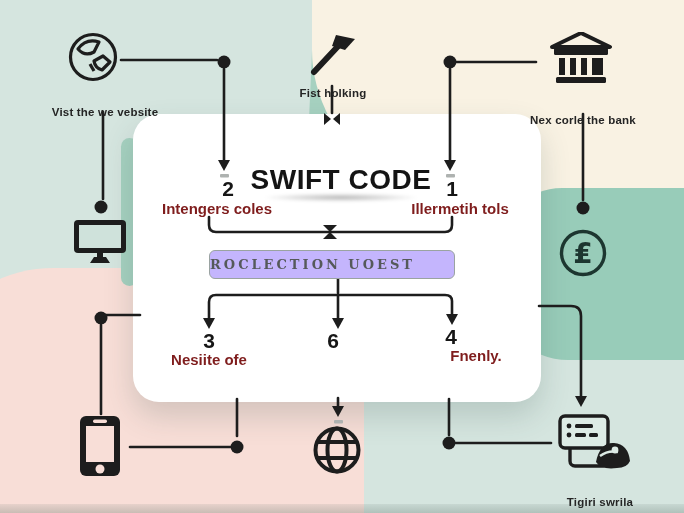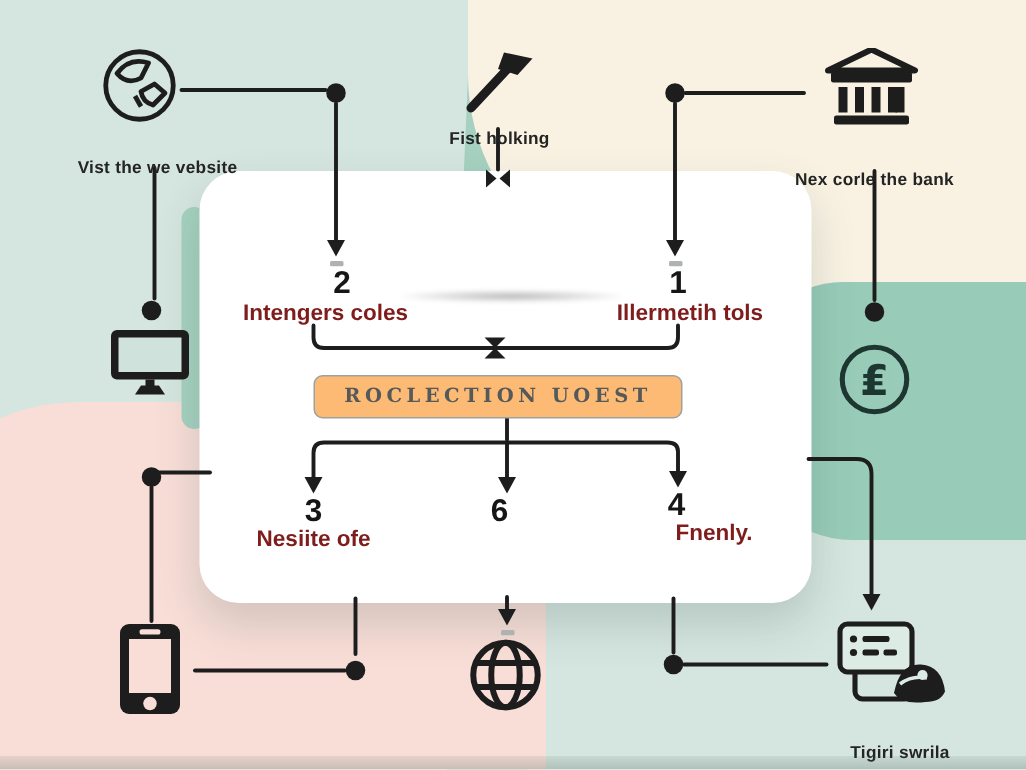--- a/index.html
+++ b/index.html
@@ -20,21 +20,21 @@
         box-shadow:0 14px 30px rgba(60,85,78,.20);z-index:4;}
 
   
   .lbl{position:absolute;transform:translateX(-50%);white-space:nowrap;color:#242424;font-size:11.5px;font-weight:600;letter-spacing:.2px;z-index:7;margin-top:20px;}
   .big-title{position:absolute;transform:translateX(-50%);white-space:nowrap;color:#141414;font-size:28px;font-weight:800;letter-spacing:.5px;z-index:7;}
   .title-shadow{position:absolute;left:262px;top:193px;width:158px;height:9px;border-radius:50%;z-index:6;
         background:radial-gradient(ellipse at center,rgba(0,0,0,.28) 0%,rgba(0,0,0,0) 70%);filter:blur(1.5px);}
   .num{position:absolute;transform:translateX(-50%);color:#161616;font-size:21px;font-weight:800;z-index:7;}
   .step-lbl{position:absolute;transform:translateX(-50%);white-space:nowrap;color:#7f1d1d;font-size:15px;font-weight:600;z-index:7;}
   .banner{position:absolute;left:209px;top:250px;width:244px;height:27px;border:1.6px solid #9aa3a1;border-radius:6px;z-index:7;
-        display:flex;align-items:center;justify-content:center;background:#fdba74;}
+        display:flex;align-items:center;justify-content:flex-start;background:#c4b5fd;}
   .banner span{font-family:"DejaVu Serif",serif;font-size:13px;font-weight:700;letter-spacing:3px;color:#55595a;}
 
   .icon{position:absolute;z-index:7;}
   svg{display:block;}
   .overlay{position:absolute;left:0;top:0;z-index:6;pointer-events:none;}
 </style>
 </head>
 <body>
 
 <div class="canvas">
@@ -189,20 +189,21 @@
       <circle cx="63" cy="38" r="3.4" fill="#ddebe5"></circle>
       <path d="M48 44 q8 -6 18 -4" stroke="#ddebe5" stroke-width="2.4" fill="none"></path>
     </svg>
   </div>
 
   <div class="lbl" style="left:105px;top:86px;">Vist the we vebsite</div>
   <div class="lbl" style="left:333px;top:67px;">Fist holking</div>
   <div class="lbl" style="left:583px;top:94px;">Nex corle the bank</div>
   <div class="lbl" style="left:600px;top:476px;">Tigiri swrila</div>
 
+  <div class="big-title" style="left:341px;top:164px;">SWIFT CODE</div>
 
   <div class="num" style="left:228px;top:177px;">2</div>
   <div class="step-lbl" style="left:217px;top:200px;">Intengers coles</div>
 
   <div class="num" style="left:452px;top:177px;">1</div>
   <div class="step-lbl" style="left:460px;top:200px;">Illermetih tols</div>
 
   <div class="banner">
     <span>ROCLECTION UOEST</span>
   </div>

